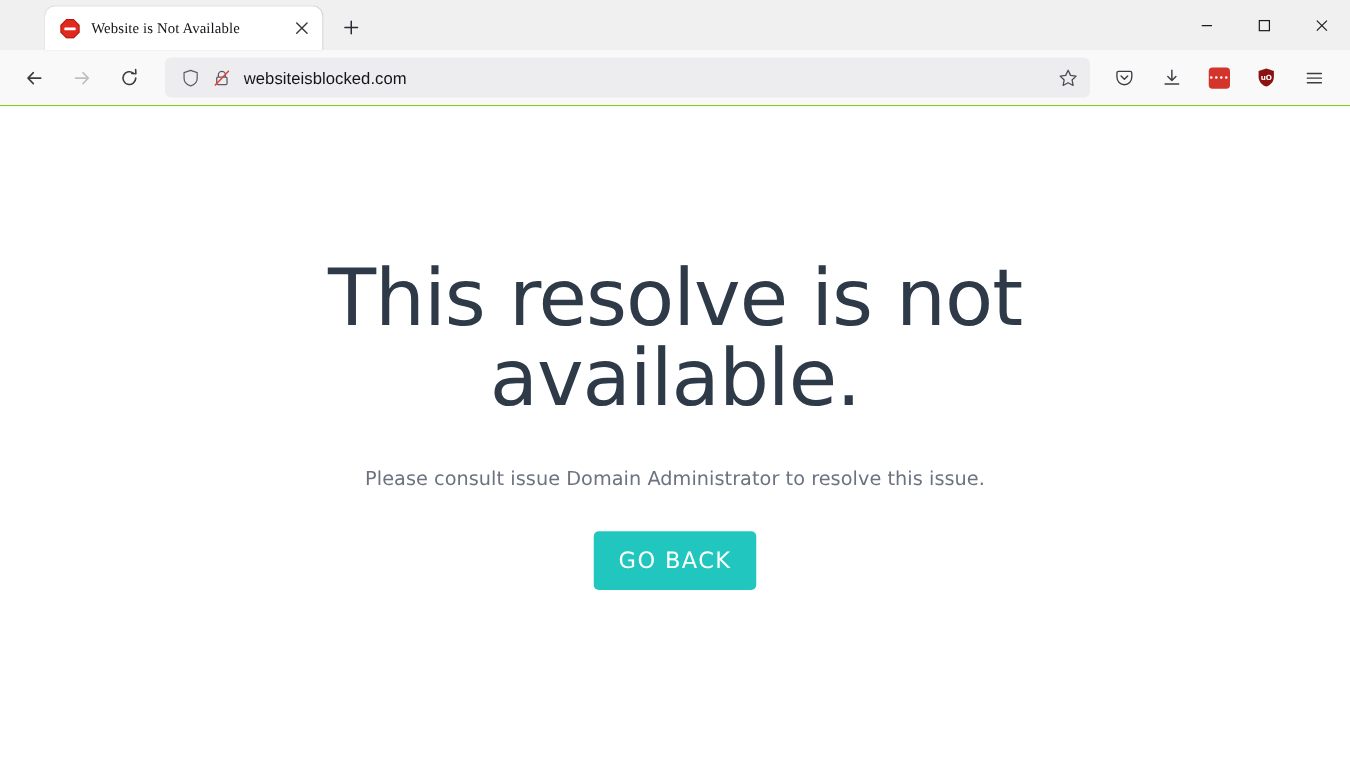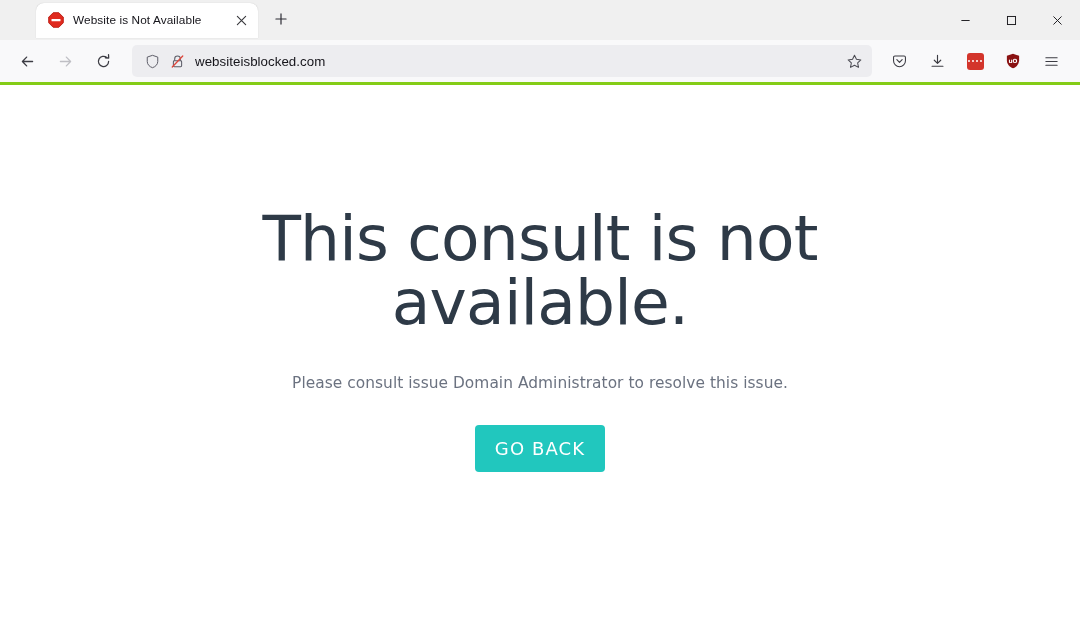--- a/index.html
+++ b/index.html
@@ -10,23 +10,24 @@
     font-family: "Liberation Sans", sans-serif;
   }
 
   
   .browser { width: 1080px; height: 626px; display: flex; flex-direction: column; }
 
   .tabstrip {
     height: 40px;
     background: #f0f0f0;
     display: flex;
-    align-items: center;
+    align-items: flex-end;
     position: relative;
     flex: 0 0 40px;
+    font-family: Liberation Serif, serif;
   }
 
   .tab {
     margin-left: 36px;
     margin-bottom: 0;
     height: 35px;
     width: 222px;
     background: #ffffff;
     border-radius: 8px 8px 0 0;
     display: flex;
@@ -76,21 +77,21 @@
     color: #1c1b1f;
   }
 
   .navbar {
     height: 45px;
     flex: 0 0 45px;
     background: #f9f9fa;
     display: flex;
     align-items: center;
     padding: 0 10px 0 8px;
-    border-bottom: 3px solid #84cc16;
+    border-bottom: 1px solid #84cc16;
   }
   .navbtn {
     width: 32px; height: 32px;
     margin: 0 3px;
     display: flex; align-items: center; justify-content: center;
     border-radius: 4px;
     color: #3c3c43;
     flex: 0 0 32px;
   }
   .navbtn.disabled { color: #bfbfc4; }
@@ -315,18 +316,18 @@
     </div>
 
     <div class="toolicon">
       <svg viewBox="0 0 20 20" width="17" height="17" aria-hidden="true">
         <path d="M3.4 5.6 H16.6 M3.4 10 H16.6 M3.4 14.4 H16.6" stroke="currentColor" stroke-width="1.35" stroke-linecap="round"></path>
       </svg>
     </div>
   </div>
 
   <div class="content">
-    <h1 class="headline">This consult is not available.</h1>
+    <h1 class="headline">This resolve is not available.</h1>
     <p class="subtitle">Please consult issue Domain Administrator to resolve this issue.</p>
     <button class="gobackbtn">GO BACK</button>
   </div>
 
 </div>
 
 </body></html>

